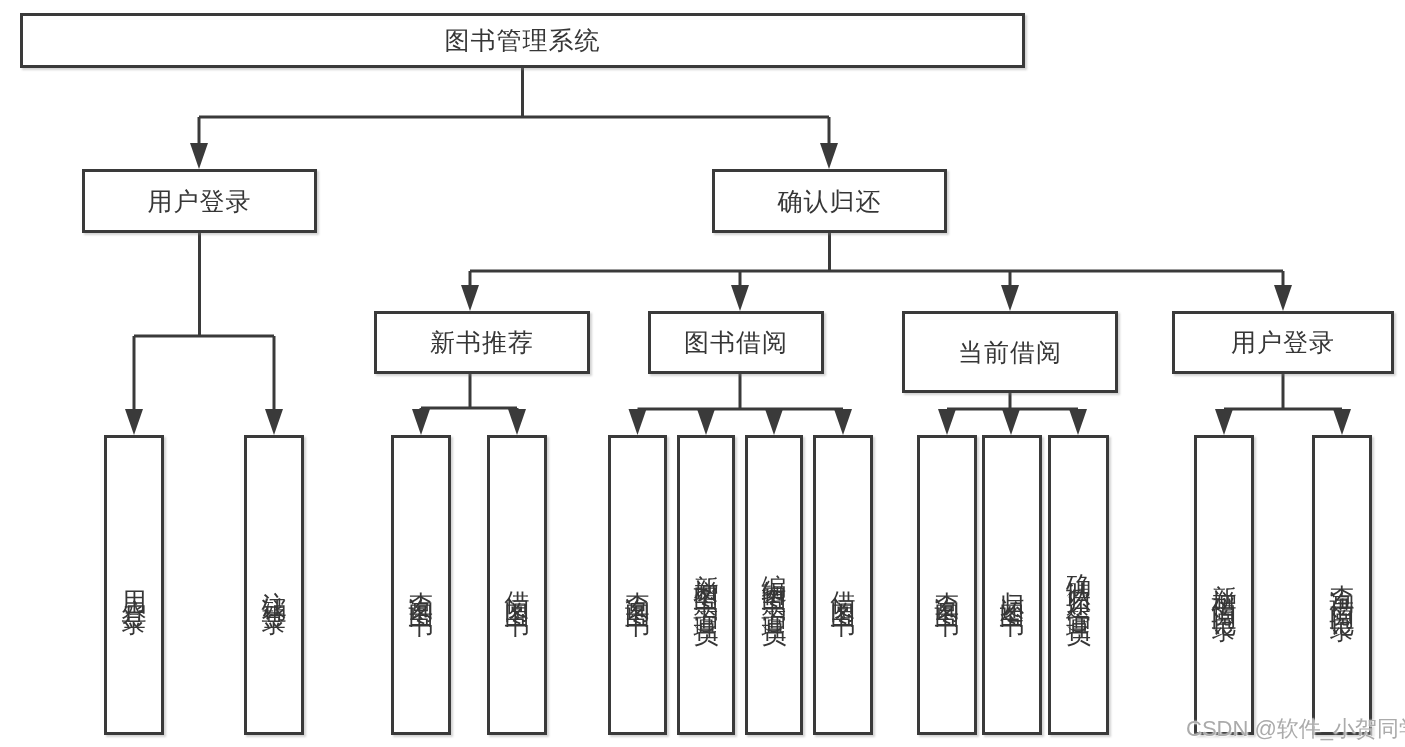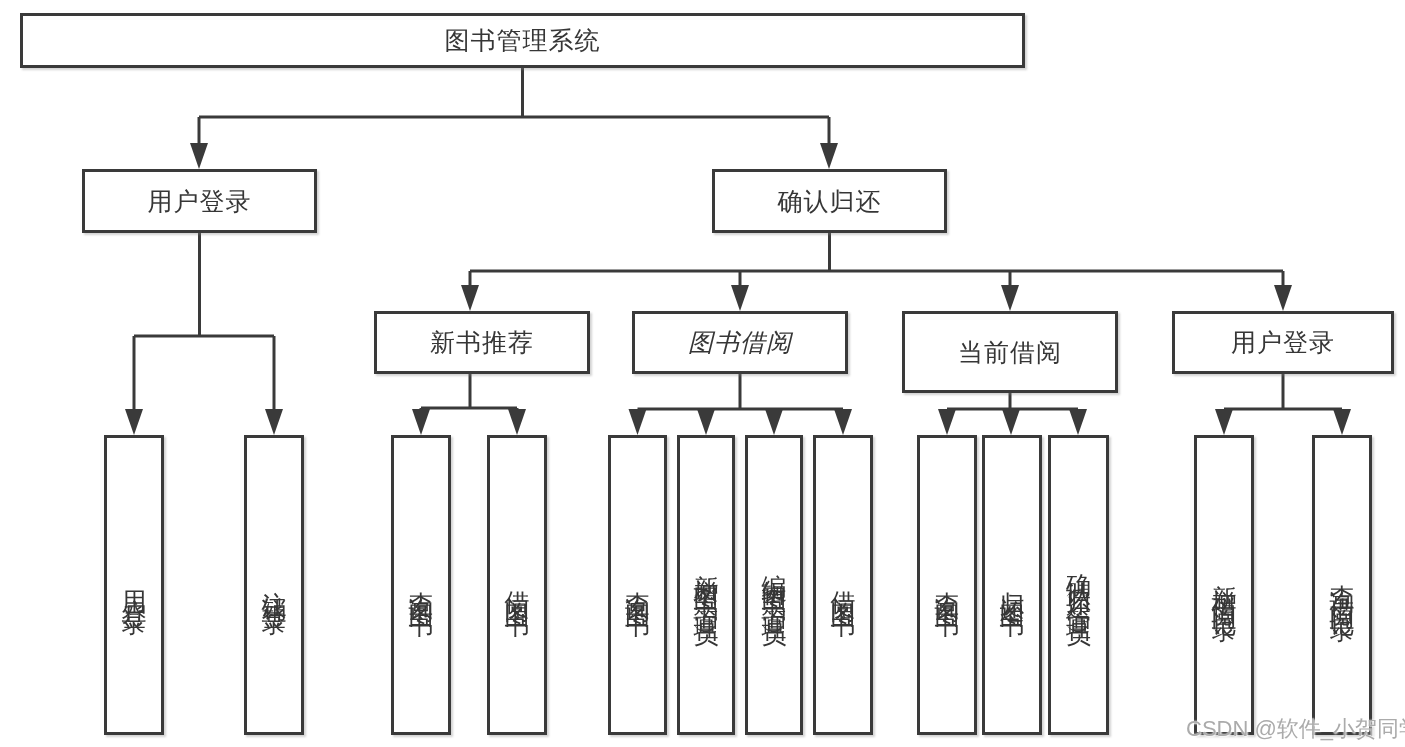--- a/index.html
+++ b/index.html
@@ -135,21 +135,21 @@
       <polygon points="1342,435 1333,409 1351,409"></polygon>
     </g>
   </svg>
 
   <div class="node hnode" style="left:20px; top:13px; width:1005px; height:55px;">图书管理系统</div>
 
   <div class="node hnode" style="left:82px; top:169px; width:235px; height:64px;">用户登录</div>
   <div class="node hnode" style="left:712px; top:169px; width:235px; height:64px;">确认归还</div>
 
   <div class="node hnode" style="left:362px; top:311px; width:216px; height:63px;margin-left:12px;">新书推荐</div>
-  <div class="node hnode" style="left:632px; top:311px; width:216px; height:63px;font-style:italic;">图书借阅</div>
+  <div class="node hnode" style="left:648px; top:311px; width:176px; height:63px;">图书借阅</div>
   <div class="node hnode" style="left:902px; top:311px; width:216px; height:82px;">当前借阅</div>
   <div class="node hnode" style="left:1172px; top:311px; width:222px; height:63px;">用户登录</div>
 
   <div class="node vnode" style="left:104px; top:435px; width:60px; height:300px;">用户登录</div>
   <div class="node vnode" style="left:244px; top:435px; width:60px; height:300px;">注销登录</div>
 
   <div class="node vnode" style="left:391px; top:435px; width:60px; height:300px;">查询图书</div>
   <div class="node vnode" style="left:487px; top:435px; width:60px; height:300px;">借阅图书</div>
 
   <div class="node vnode" style="left:608px; top:435px; width:59px; height:300px;">查询图书</div>

